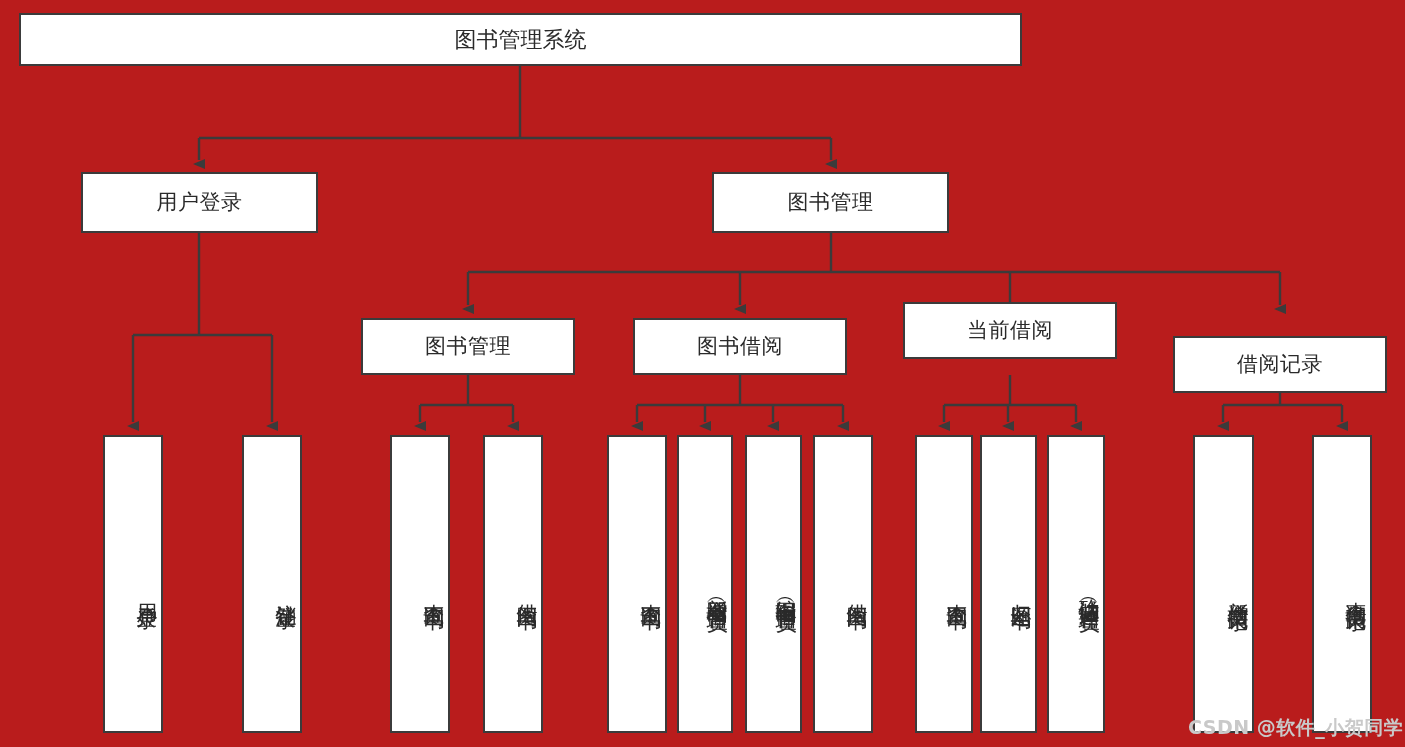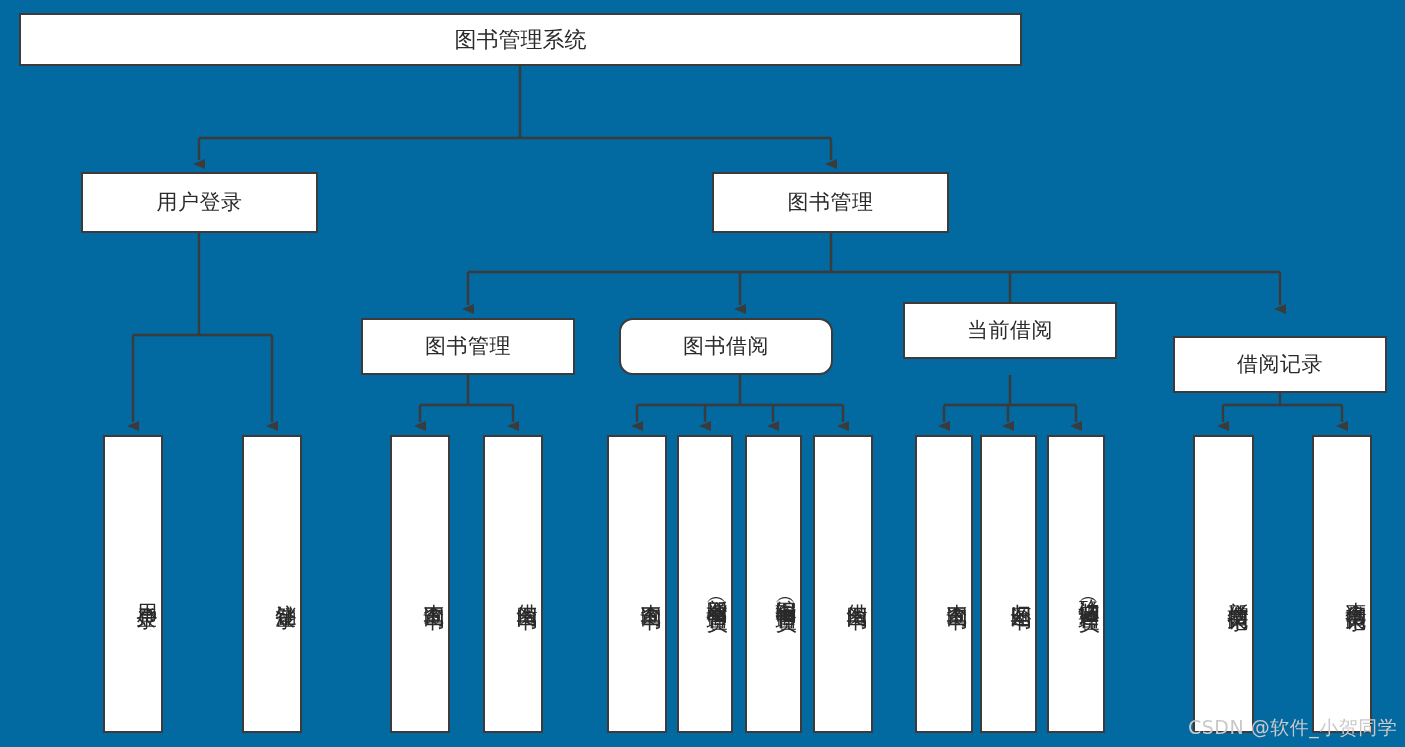--- a/index.html
+++ b/index.html
@@ -7,21 +7,21 @@
     padding: 0;
     background: #ffffff;
   }
   body {
     font-family: "DejaVu Sans", "Liberation Sans", sans-serif;
   }
   #canvas {
     position: relative;
     width: 1405px;
     height: 747px;
-    background: #0369a1;
+    background: #b91c1c;
     overflow: hidden;
   }
   .node {
     position: absolute;
     box-sizing: border-box;
     border: 2px solid #3b3b3b;
     background: #ffffff;
     display: flex;
     align-items: center;
     justify-content: center;
@@ -65,20 +65,21 @@
   .arrowhead {
     fill: #3b3b3b;
   }
   .watermark {
     position: absolute;
     color: #c9c9c9;
     font-size: 19px;
     letter-spacing: 0.5px;
     white-space: nowrap;
     user-select: none;
+    font-weight: bold;
   }
 </style>
 </head>
 <body>
 
 <div id="canvas">
 
   <svg id="wires" viewBox="0 0 1405 747">
     <defs>
       <marker id="arw" markerWidth="10" markerHeight="12" refX="1" refY="6" orient="auto" markerUnits="userSpaceOnUse">
@@ -134,21 +135,21 @@
   <div class="node horizontal" style="left:81px; top:172px; width:237px; height:61px;">
     <span>用户登录</span>
   </div>
   <div class="node horizontal" style="left:712px; top:172px; width:237px; height:61px;">
     <span>图书管理</span>
   </div>
 
   <div class="node horizontal" style="left:361px; top:318px; width:214px; height:57px;">
     <span>图书管理</span>
   </div>
-  <div class="node horizontal" style="left:619px; top:318px; width:214px; height:57px;border-radius:14px;">
+  <div class="node horizontal" style="left:633px; top:318px; width:214px; height:57px;">
     <span>图书借阅</span>
   </div>
   <div class="node horizontal" style="left:903px; top:302px; width:214px; height:57px;">
     <span>当前借阅</span>
   </div>
   <div class="node horizontal" style="left:1173px; top:336px; width:214px; height:57px;">
     <span>借阅记录</span>
   </div>
 
   <div class="node vertical" style="left:103px; top:435px; width:60px; height:298px;">

